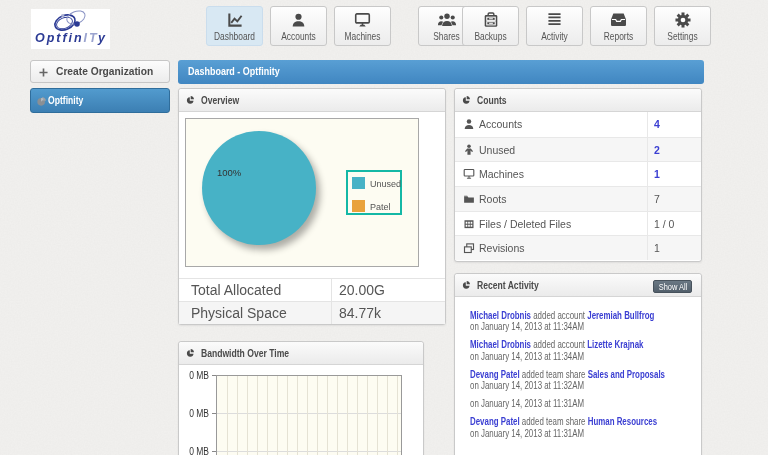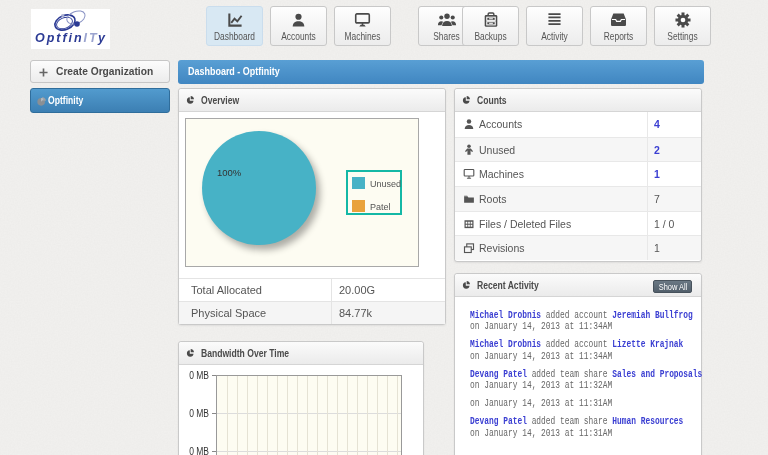--- a/index.html
+++ b/index.html
@@ -84,21 +84,21 @@
   border-radius:50%; background:#47b2c6;
   box-shadow:4px 5px 7px rgba(0,0,0,0.32);
 }
 .pie-label { position:absolute; left:31px; top:48px; font-size:9.5px; color:#333; }
 .legend {
   position:absolute; left:160px; top:51px; width:56px; height:45px;
   background:#fdfcf2; border:2px solid #14b8a6;
 }
 .legend .sw { position:absolute; left:4px; width:13px; height:12px; }
 .legend .lt { position:absolute; left:22px; font-size:9px; color:#555; }
-.ovtable { position:absolute; left:0; top:189px; width:100%; font-size:11px; color:#555; }
+.ovtable { position:absolute; left:0; top:189px; width:100%; font-size:14px; color:#555; }
 .ovtable .row { height:23px; line-height:22px; border-top:1px solid #e4e4e4; position:relative; }
 .ovtable .row.alt { background:#f5f5f5; }
 .ovtable .c1 { margin-left:12px; }
 .ovtable .c2 { position:absolute; left:160px; top:0; }
 .ovtable .vline { position:absolute; left:152px; top:0; bottom:0; width:1px; background:#e4e4e4; }
 
 #bandwidth { left:178px; top:341px; width:246px; height:200px; }
 .bwplot {
   position:absolute; left:37px; top:33px; width:186px; height:130px;
   background:#fdfcf2; border:1px solid #999;
@@ -118,21 +118,21 @@
 #activity { left:454px; top:273px; width:248px; height:230px; }
 .showall {
   position:absolute; right:9px; top:5.5px; height:13px; width:39px;
   background:linear-gradient(#6a7884,#525f6b);
   border:1px solid #47525c; border-radius:2px;
   color:#fff; font-size:9.5px; font-weight:normal; line-height:11px;
   text-align:center;
 }
 .showall .nx { position:absolute; left:50%; top:50%; transform:translate(-50%,-50%) scaleX(0.78); transform-origin:50% 50%; margin-left:0; }
 .alist { position:absolute; left:15px; top:36px; font-size:10px; color:#666; }
-.aitem { margin-bottom:7px;font-family:Liberation Mono, monospace; }
+.aitem { margin-bottom:7px; }
 .aitem div { height:11.2px; line-height:11.2px; white-space:nowrap; }
 .aitem b { color:#3a3ed2; }
 </style>
 </head>
 <body>
 <svg style="position:absolute;left:0;top:0" width="768" height="455">
     <filter id="n">
       <feTurbulence type="fractalNoise" baseFrequency="0.7" numOctaves="2" seed="7"></feTurbulence>
       <feColorMatrix type="matrix" values="0 0 0 0 0.45 0 0 0 0 0.45 0 0 0 0 0.44 0 0 0 0.09 0"></feColorMatrix>
     </filter>

